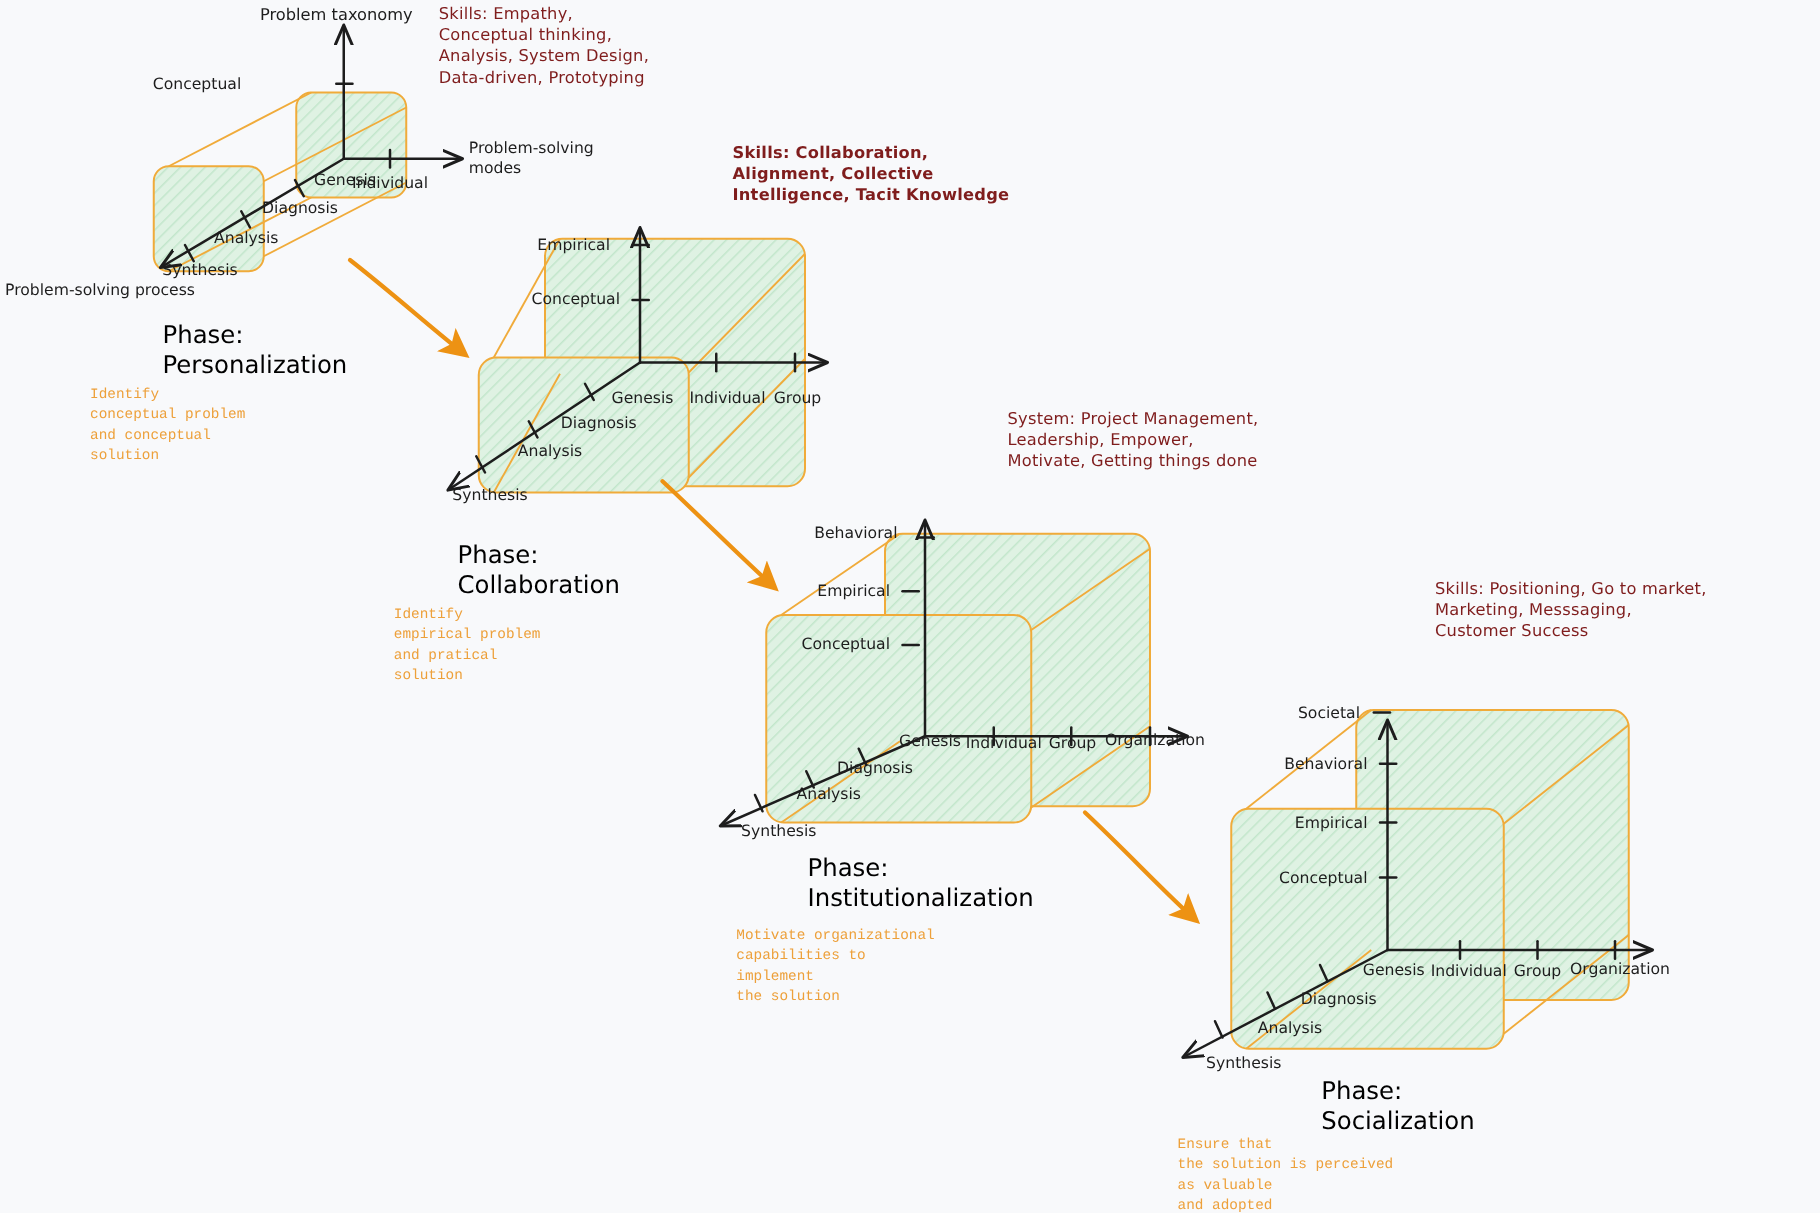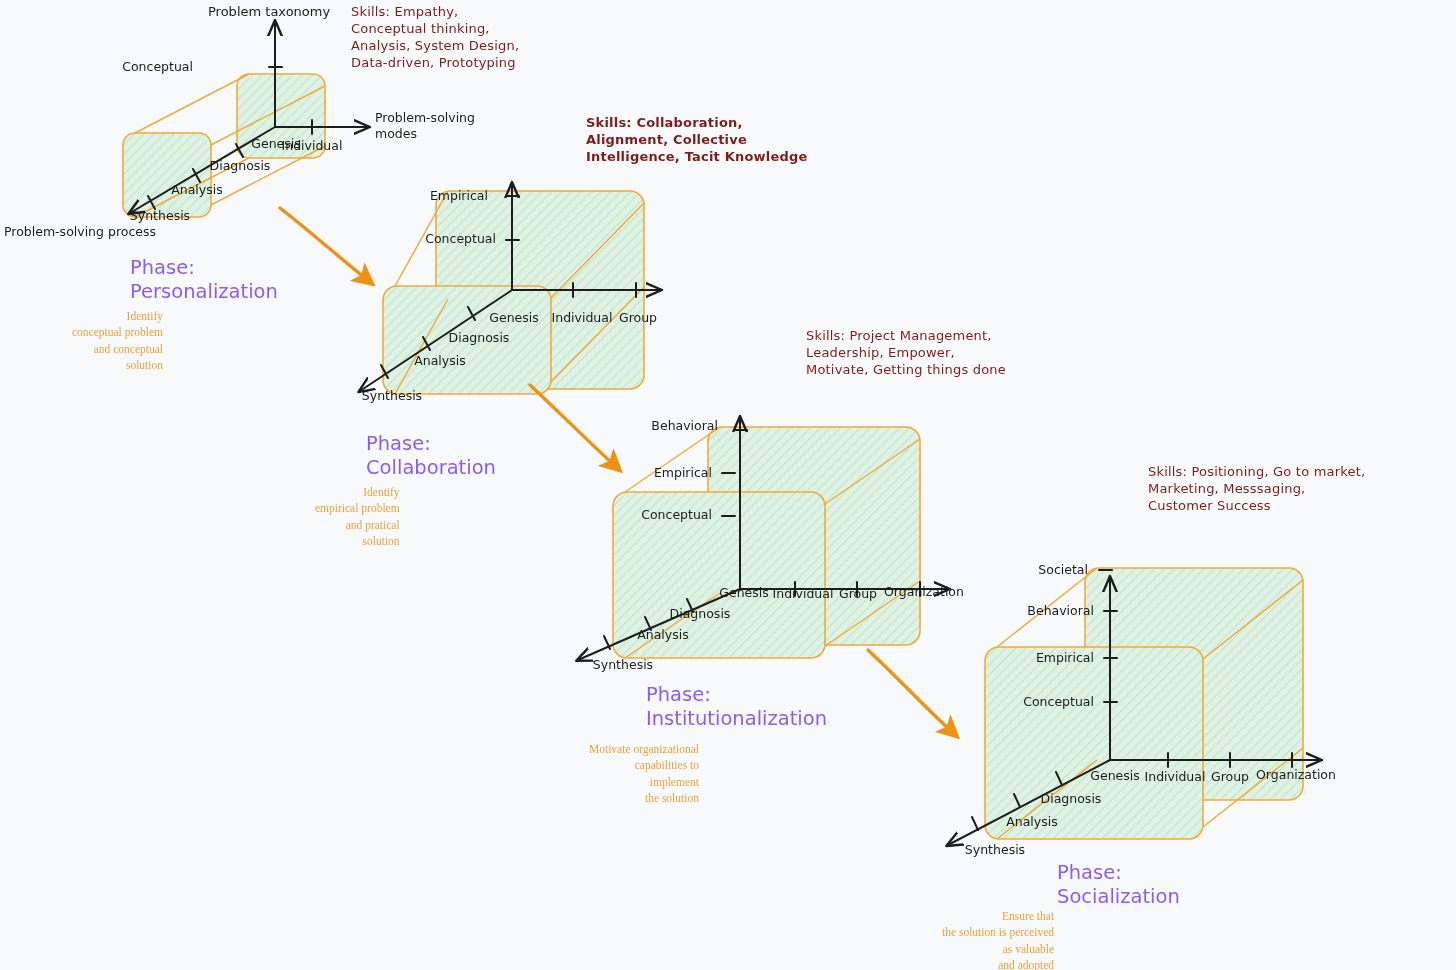--- a/index.html
+++ b/index.html
@@ -40,34 +40,33 @@
     position: absolute;
     color: #7f1d1d;
     font-family: "DejaVu Sans", sans-serif;
     font-size: 13px;
     line-height: 1.30;
     white-space: pre;
     letter-spacing: 0.2px;
   }
   .phase-title {
     position: absolute;
-    color: #8b5cf6;
+    color: #000000;
     font-family: "DejaVu Sans", sans-serif;
     font-size: 19.5px;
     line-height: 1.25;
     white-space: pre;
   }
   .phase-desc {
     position: absolute;
     color: #eda03a;
-    font-family: Liberation Serif, serif;
+    font-family: Liberation Mono, monospace;
     font-size: 11.5px;
     line-height: 1.42;
     white-space: pre;
-    text-align: right;
   }
 </style>
 </head>
 <body>
 
 <div id="stage">
 
   <svg class="layer" viewBox="0 0 1456 970">
     <defs>
       <pattern id="hatch" width="7" height="7" patternTransform="rotate(45)" patternUnits="userSpaceOnUse">
@@ -252,21 +251,21 @@
 Alignment, Collective
 Intelligence, Tacit Knowledge</div>
 
   <div class="phase-title" style="left:366px; top:432px;">Phase:
 Collaboration</div>
   <div class="phase-desc" style="left:315px; top:484px;">Identify
 empirical problem
 and pratical
 solution</div>
 
-  <div class="skills-text" style="left:806px; top:328px;">Skills: Project Management,
+  <div class="skills-text" style="left:806px; top:328px;">System: Project Management,
 Leadership, Empower,
 Motivate, Getting things done</div>
 
   <div class="phase-title" style="left:646px; top:683px;">Phase:
 Institutionalization</div>
   <div class="phase-desc" style="left:589px; top:741px;">Motivate organizational
 capabilities to
 implement
 the solution</div>
 

